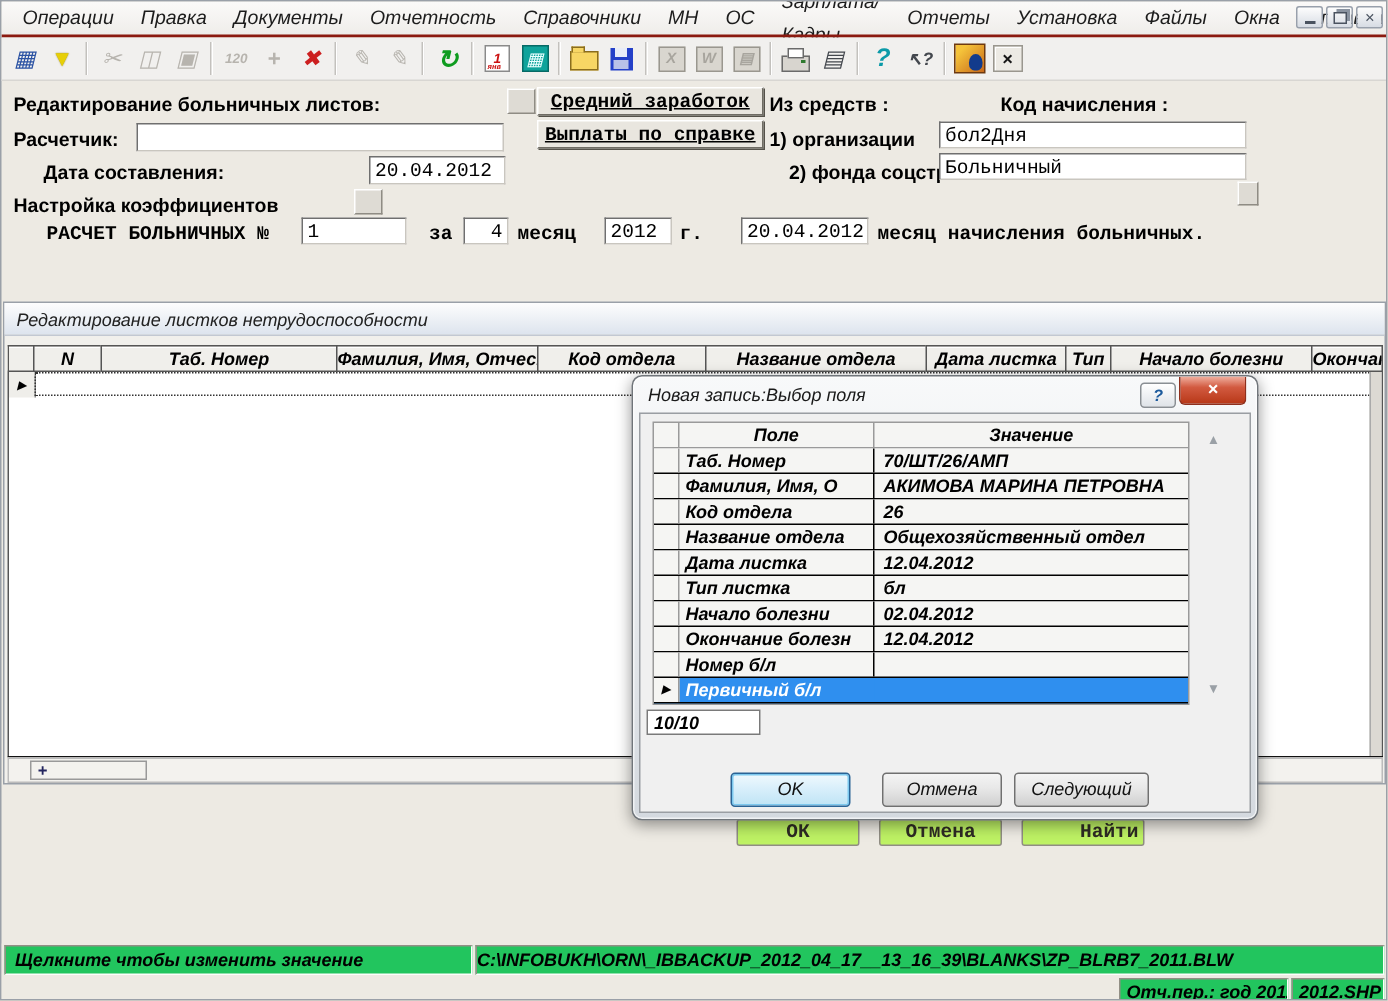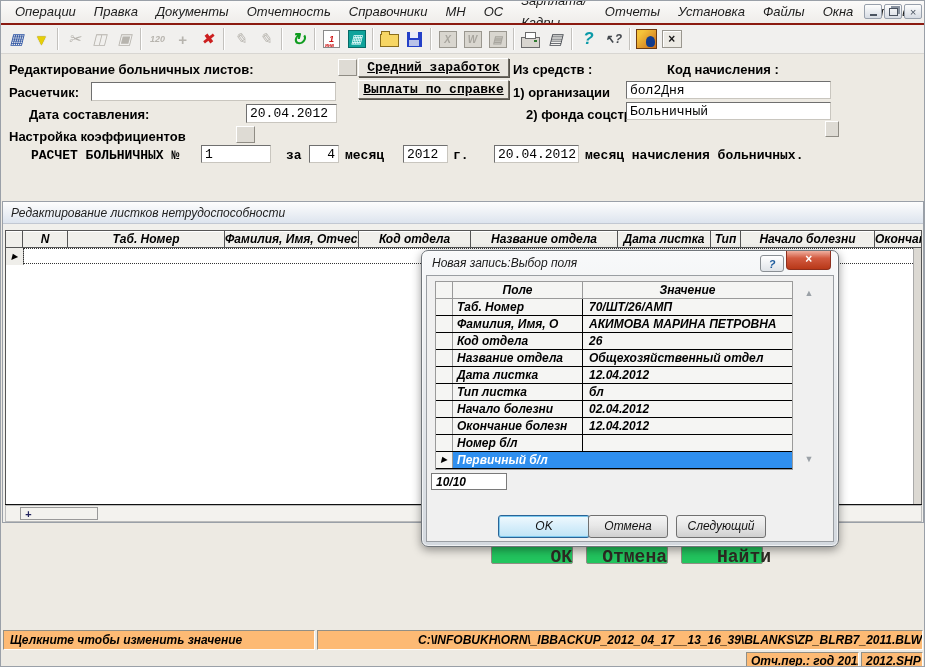--- a/index.html
+++ b/index.html
@@ -85,23 +85,23 @@
   #grid-row0 .marker{position:absolute;left:0;top:0;width:17px;height:17px;background:#efeeea;
                      border-right:1px solid #888;font-size:8px;color:#000;text-align:center;line-height:17px;}
   #grid-row0 .focusrect{position:absolute;left:17px;top:0px;width:896px;height:16px;border:1px dotted #333;box-sizing:border-box;}
   #grid-vscroll{position:absolute;right:0px;top:0px;width:7px;height:256px;background:#dcd9d3;border-left:1px solid #aaa;}
   #grid-bottomline{position:absolute;left:2px;top:302px;width:917px;height:1px;background:#111;}
   #plus-row{position:absolute;left:2px;top:303px;width:917px;height:17px;background:#f3f2ee;border:1px solid #bbb;box-sizing:border-box;}
   #plus-box{position:absolute;left:14px;top:1px;width:78px;height:13px;border:1px solid #999;
             font-size:11px;font-weight:bold;color:#23255e;line-height:12px;padding-left:4px;box-sizing:border-box;}
 
   
-  .bgbtn{position:absolute;top:545px;height:18px;background:#22c55e;border:1px solid #908d83;
-         border-radius:2px;font-family:"Liberation Mono","DejaVu Sans Mono",monospace;font-size:18px;
-         font-weight:bold;color:#2e2b24;text-align:right;box-sizing:border-box;z-index:1;}
+  .bgbtn{position:absolute;top:545px;height:18px;background:#bef264;border:1px solid #908d83;
+         border-radius:2px;font-family:"Liberation Mono","DejaVu Sans Mono",monospace;font-size:13px;
+         font-weight:bold;color:#2e2b24;text-align:center;box-sizing:border-box;z-index:1;}
 
   
   #dialog{left:420px;top:249px;width:418px;height:297px;z-index:10;border-radius:7px;
           background:linear-gradient(#f8f9fa,#d4d9df);border:1px solid #70757a;
           box-shadow:0 3px 10px rgba(0,0,0,.4), inset 0 0 0 1px rgba(255,255,255,.65);box-sizing:border-box;}
   #dlg-title{position:absolute;left:10px;top:5px;font-size:12px;color:#1a1a1a;}
   #dlg-help{position:absolute;left:338px;top:4px;width:24px;height:17px;border-radius:3px;
             background:linear-gradient(#ffffff,#dfe3e8);border:1px solid #8a8f94;color:#1c5a9c;
             font-size:11px;font-weight:bold;text-align:center;line-height:16px;box-sizing:border-box;}
   #dlg-close{position:absolute;left:364px;top:0px;width:45px;height:19px;border-radius:0 0 4px 4px;
@@ -124,21 +124,21 @@
   #dlg-counter{position:absolute;left:4px;top:197px;width:76px;height:17px;background:#fff;
                border:1px solid #7a7a7a;font-size:12px;font-weight:bold;padding:1px 0 0 4px;box-sizing:border-box;}
   .dbtn{position:absolute;top:239px;height:23px;border-radius:3px;border:1px solid #707070;
         background:linear-gradient(#f4f4f4,#e8e8e8 45%,#d0d0d0);font-size:12px;color:#111;
         text-align:center;line-height:21px;box-sizing:border-box;}
   .dbtn.default{border:1px solid #2a6496;background:linear-gradient(#f0f9fd,#d9effb 45%,#bfe4f5);
                 box-shadow:0 0 0 1px #7cc8ee inset;}
 
   
   #statusbar{left:0;top:628px;width:925px;height:39px;background:#edeae3;}
-  .spanel{position:absolute;background:#fdba74;border:1px solid #928f85;border-bottom-color:#fdfdfb;
+  .spanel{position:absolute;background:#22c55e;border:1px solid #928f85;border-bottom-color:#fdfdfb;
           border-right-color:#fdfdfb;font-size:12px;font-weight:bold;color:#000;box-sizing:border-box;
           white-space:nowrap;overflow:hidden;}
 </style>
 </head>
 <body>
 
 <div id="app">
 
   <div id="menubar" class="abs">
     <span id="app-icon"></span>
@@ -347,26 +347,26 @@
         </div>
         <div class="drow selected">
           <div class="dmark">▶</div>
           <div class="dfield">Первичный б/л</div>
           <div class="dval"></div>
         </div>
       </div>
       <div class="dscroll" style="top:12px;">▲</div>
       <div class="dscroll" style="top:178px;">▼</div>
       <div id="dlg-counter">10/10</div>
-      <div class="dbtn default" style="left:71px;width:92px;">OK</div>
+      <div class="dbtn default" style="left:60px;width:80px;">OK</div>
       <div class="dbtn" style="left:161px;width:80px;">Отмена</div>
       <div class="dbtn" style="left:249px;width:90px;">Следующий</div>
     </div>
   </div>
 
   <div id="statusbar" class="abs">
     <div class="spanel" style="left:2px;top:1px;width:312px;height:20px;padding:2px 0 0 6px;">Щелкните чтобы изменить значение</div>
-    <div class="spanel" style="left:316px;top:1px;width:606px;height:20px;padding-top:2px;text-align:right;">C:\INFOBUKH\ORN\_IBBACKUP_2012_04_17__13_16_39\BLANKS\ZP_BLRB7_2011.BLW</div>
+    <div class="spanel" style="left:316px;top:1px;width:606px;height:20px;padding-top:2px;text-align:left;">C:\INFOBUKH\ORN\_IBBACKUP_2012_04_17__13_16_39\BLANKS\ZP_BLRB7_2011.BLW</div>
     <div class="spanel" style="left:745px;top:23px;width:113px;height:16px;padding:1px 0 0 4px;">Отч.пер.: год 2012</div>
     <div class="spanel" style="left:860px;top:23px;width:62px;height:16px;padding:1px 0 0 4px;">2012.SHP</div>
   </div>
 
 </div>
 
 </body></html>

